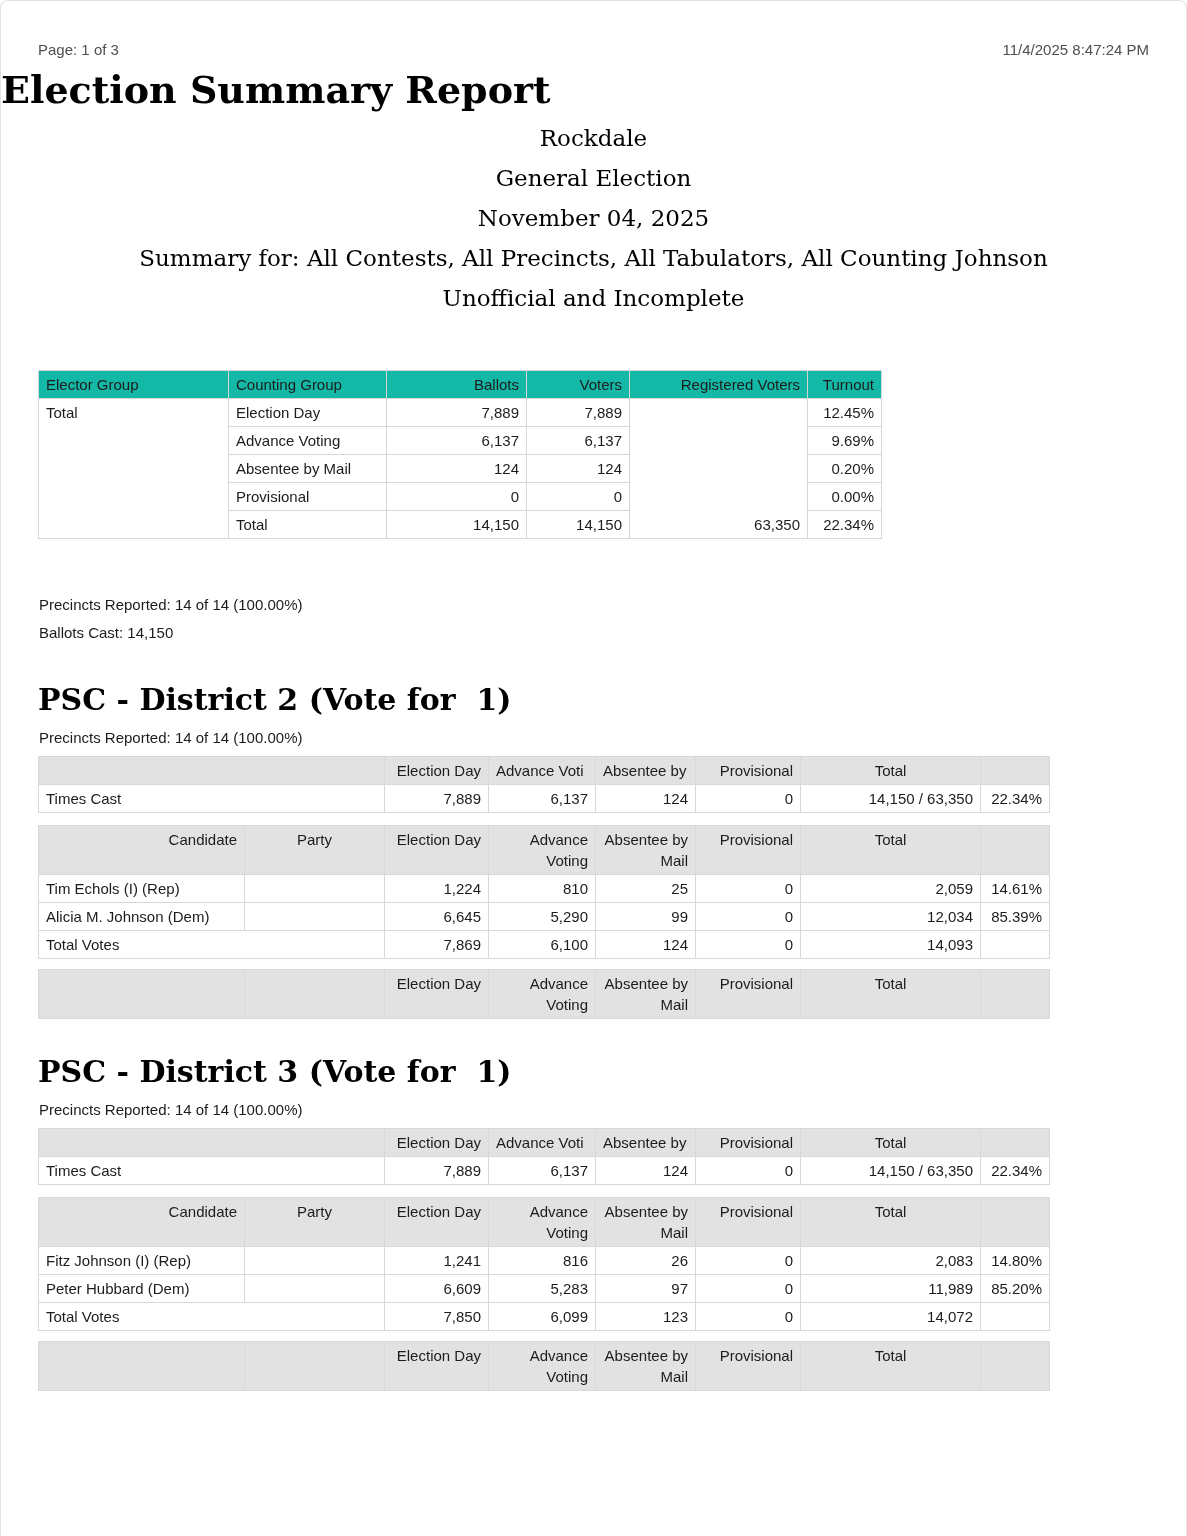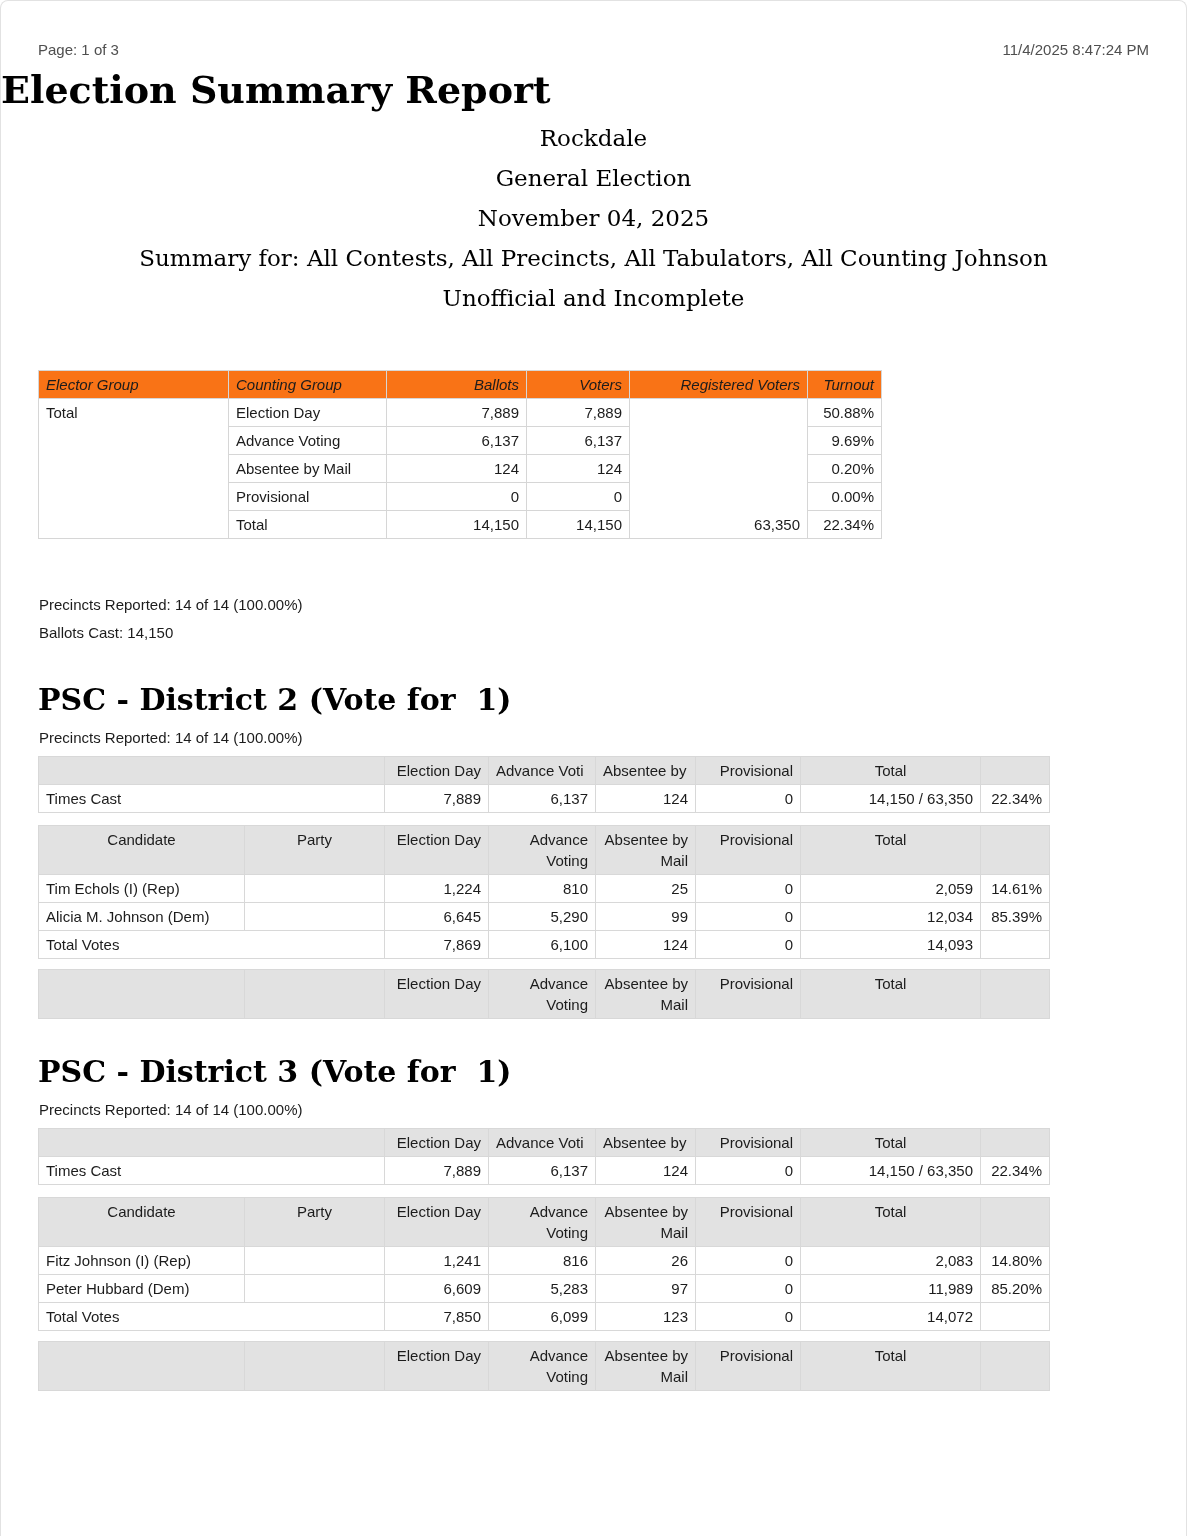--- a/index.html
+++ b/index.html
@@ -39,21 +39,21 @@
   
   table.summary {
     border-collapse: collapse; table-layout: fixed;
     margin: 52px 0 0 37px; font-size: 15px;
   }
   table.summary th, table.summary td {
     border: 1px solid #d6d6d6; padding: 3px 7px;
     height: 21px; line-height: 21px; box-sizing: border-box;
     overflow: hidden; white-space: nowrap;
   }
-  table.summary thead th { background: #f97316; font-weight: normal; text-align: left; font-style: italic; }
+  table.summary thead th { background: #14b8a6; font-weight: normal; text-align: left; }
   table.summary .num { text-align: right; }
   table.summary td { background: #fff; }
   table.summary .eg-cell { vertical-align: top; }
   table.summary .reg-cell { vertical-align: bottom; text-align: right; }
 
   
   .stats { margin: 52px 0 0 38px; font-size: 15px; }
   .stats div { line-height: 28px; }
 
   
@@ -71,21 +71,21 @@
   table.ct th, table.ct td {
     border: 1px solid #d8d8d8; padding: 3px 7px;
     line-height: 21px; box-sizing: border-box;
   }
   table.ct th {
     background: #e2e2e2; font-weight: normal;
     vertical-align: top; text-align: right;
   }
   table.ct td { background: #fff; }
   table.ct td.num { text-align: right; white-space: nowrap; }
-  table.ct .lab { text-align: center; }
+  table.ct .lab { text-align: right; }
   table.ct .ctr { text-align: center; }
   table.ct .clip { text-align: left; white-space: nowrap; overflow: hidden; }
   table.ct .nw { white-space: nowrap; overflow: hidden; }
   table.tc-table { margin-top: 9px; }
   table.cand-table { margin-top: 12px; }
   table.foot-table { margin-top: 10px; }
   table.foot-table th { height: 46px; }
 </style>
 </head>
 <body>
@@ -124,21 +124,21 @@
       <th class="num">Turnout</th>
     </tr>
   </thead>
   <tbody>
     <tr>
       <td class="eg-cell" rowspan="5">Total</td>
       <td>Election Day</td>
       <td class="num">7,889</td>
       <td class="num">7,889</td>
       <td class="reg-cell" rowspan="5">63,350</td>
-      <td class="num">50.88%</td>
+      <td class="num">12.45%</td>
     </tr>
     <tr>
       <td>Advance Voting</td>
       <td class="num">6,137</td>
       <td class="num">6,137</td>
       <td class="num">9.69%</td>
     </tr>
     <tr>
       <td>Absentee by Mail</td>
       <td class="num">124</td>

